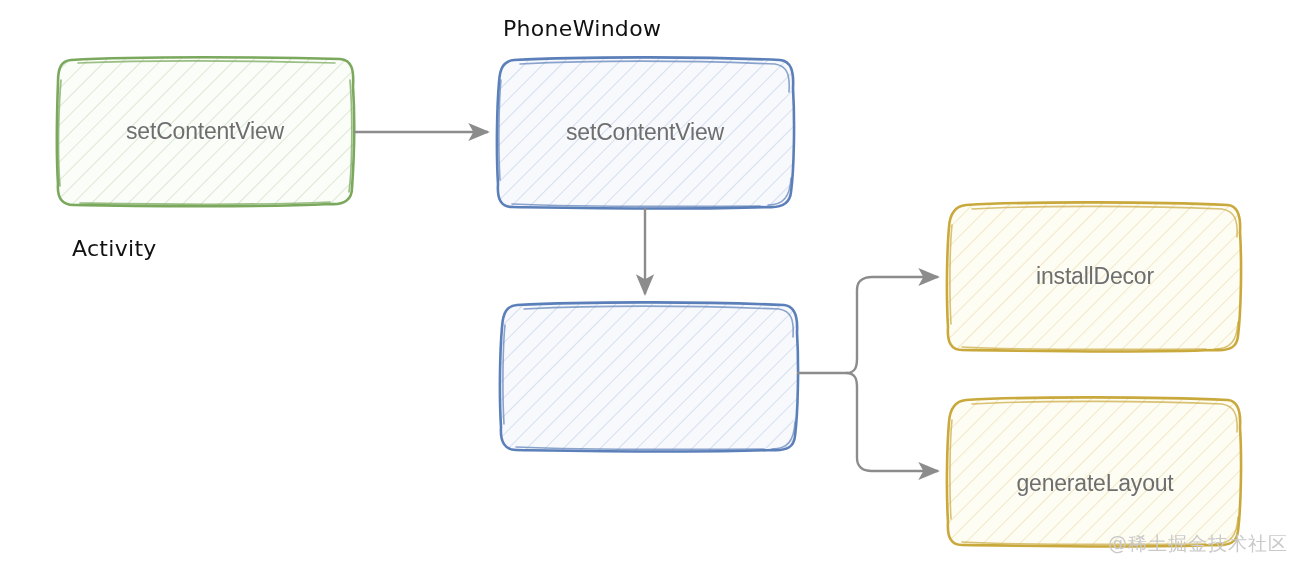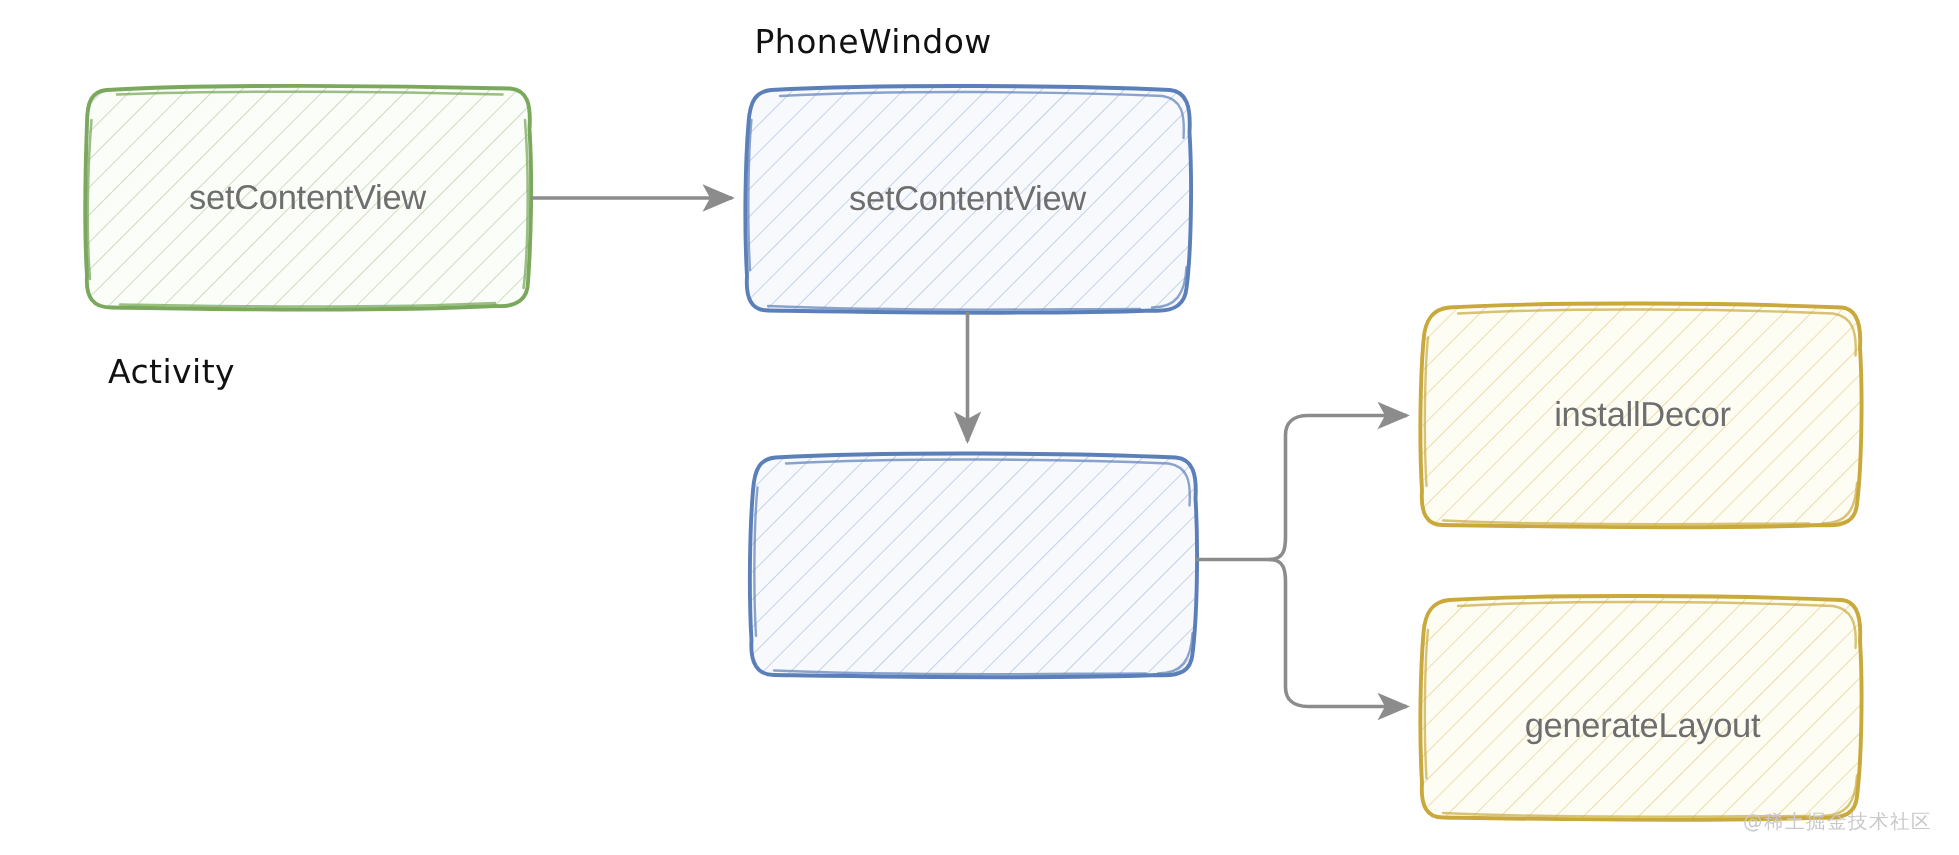--- a/index.html
+++ b/index.html
@@ -44,21 +44,21 @@
     font-size: 22px;
     color: #111111;
     white-space: nowrap;
     letter-spacing: 0.3px;
   }
   .watermark {
     position: absolute;
     right: 18px;
     bottom: 13px;
     font-family: "DejaVu Sans", sans-serif;
-    font-size: 13px;
+    font-size: 19px;
     color: #c9c9c9;
     white-space: nowrap;
     letter-spacing: 1px;
   }
 </style>
 </head>
 <body>
 
 <div id="canvas">
 

